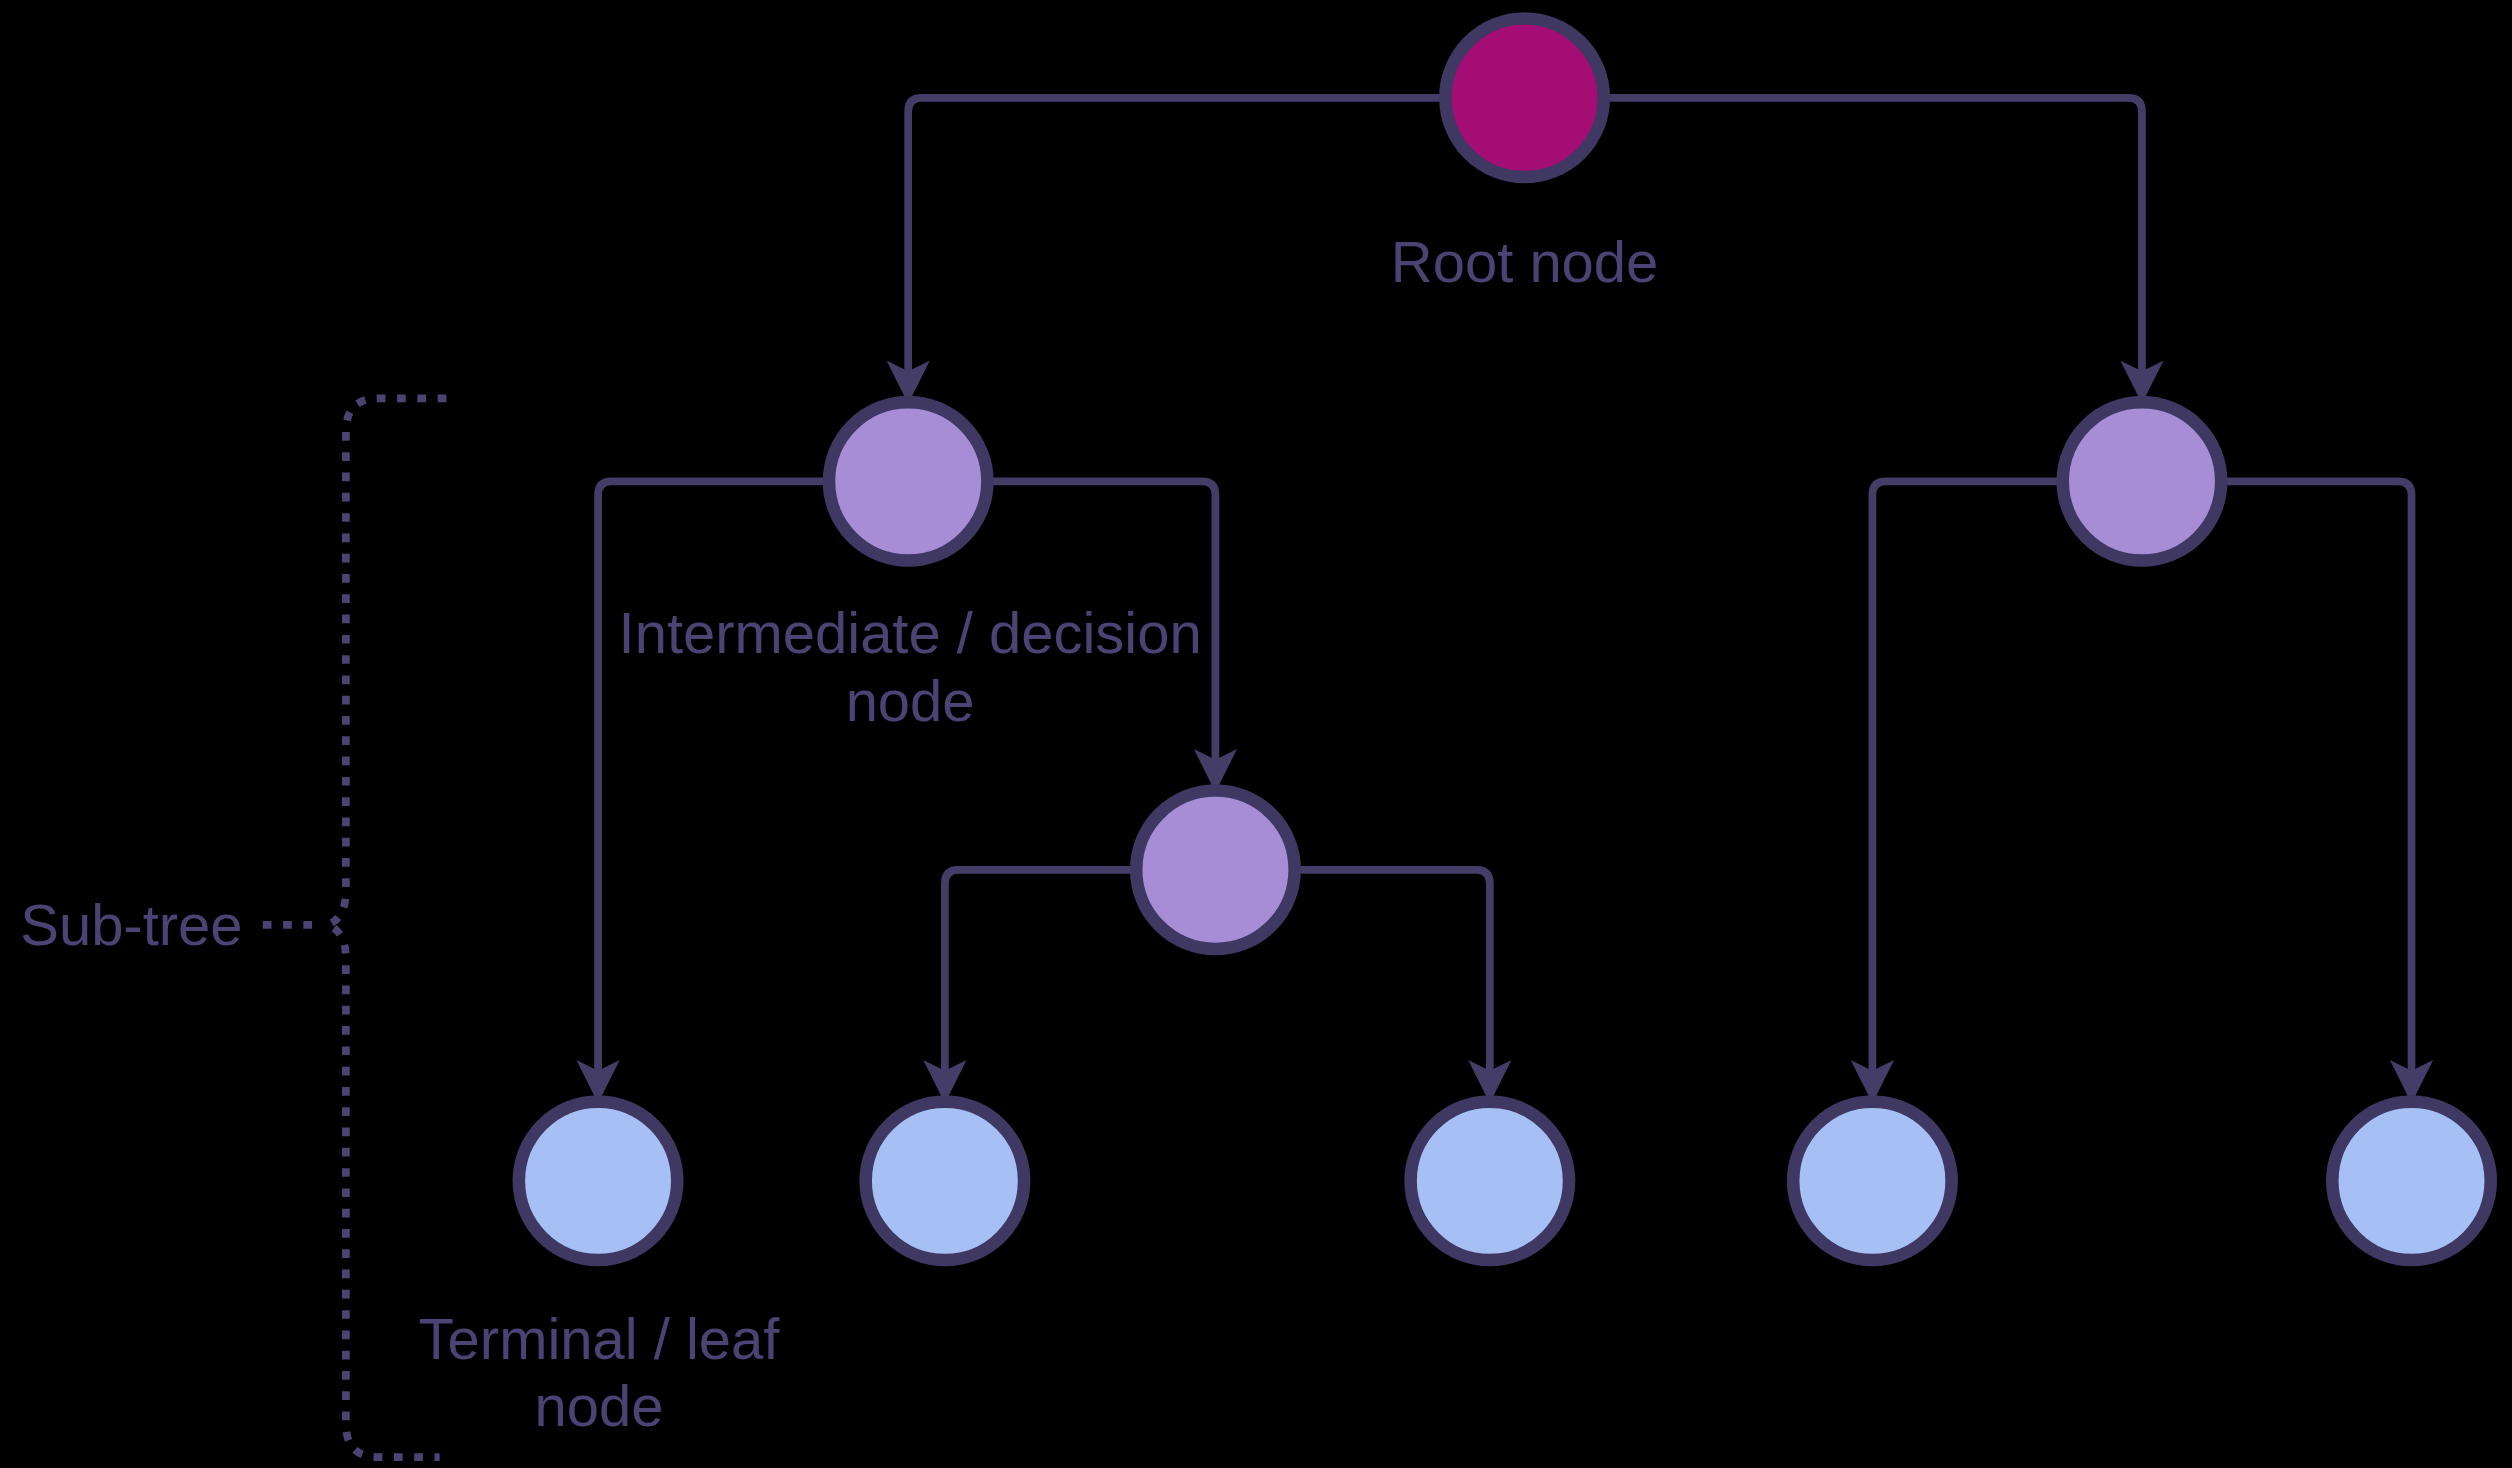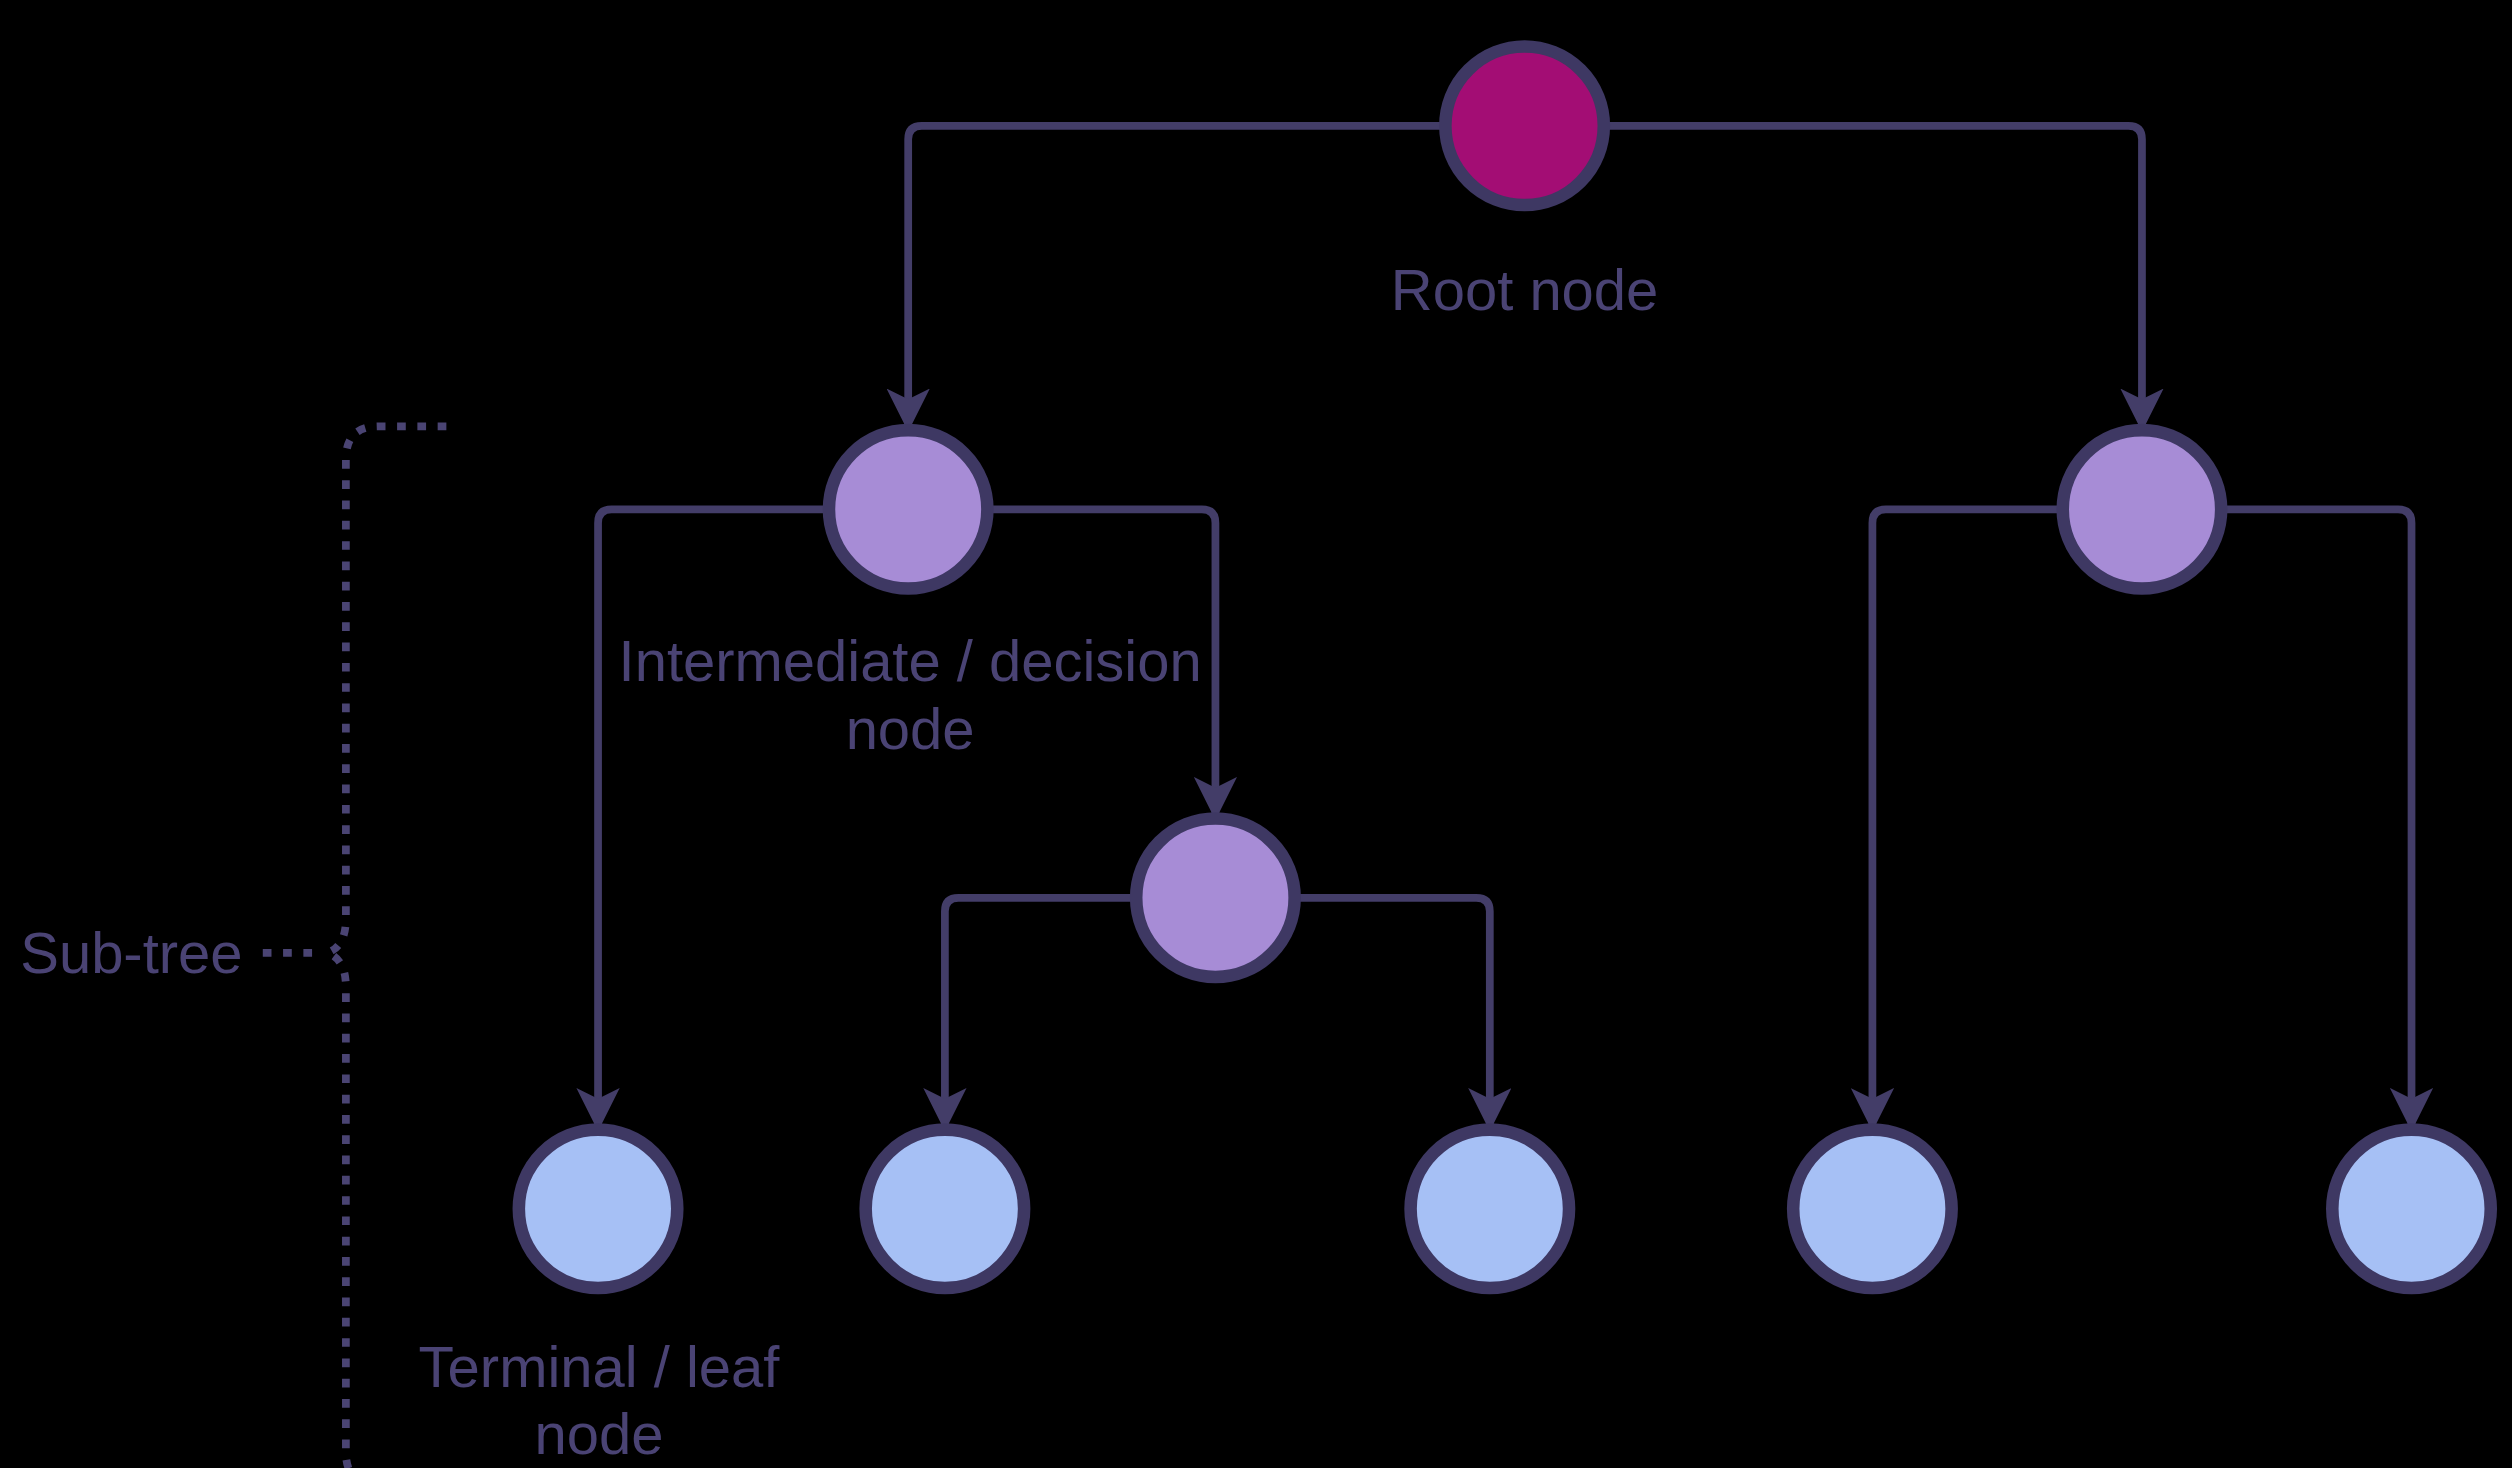--- a/index.html
+++ b/index.html
@@ -7,21 +7,20 @@
     padding: 0;
     width: 2512px;
     height: 1469px;
     background: #000000;
     overflow: hidden;
   }
   .stage {
     position: relative;
     width: 2512px;
     height: 1261px;
-    margin-top: 28px;
   }
   svg { display: block; }
   text {
     font-family: "Liberation Sans", "DejaVu Sans", sans-serif;
     font-size: 60px;
     font-weight: 400;
   }
 </style>
 </head>
 <body>

